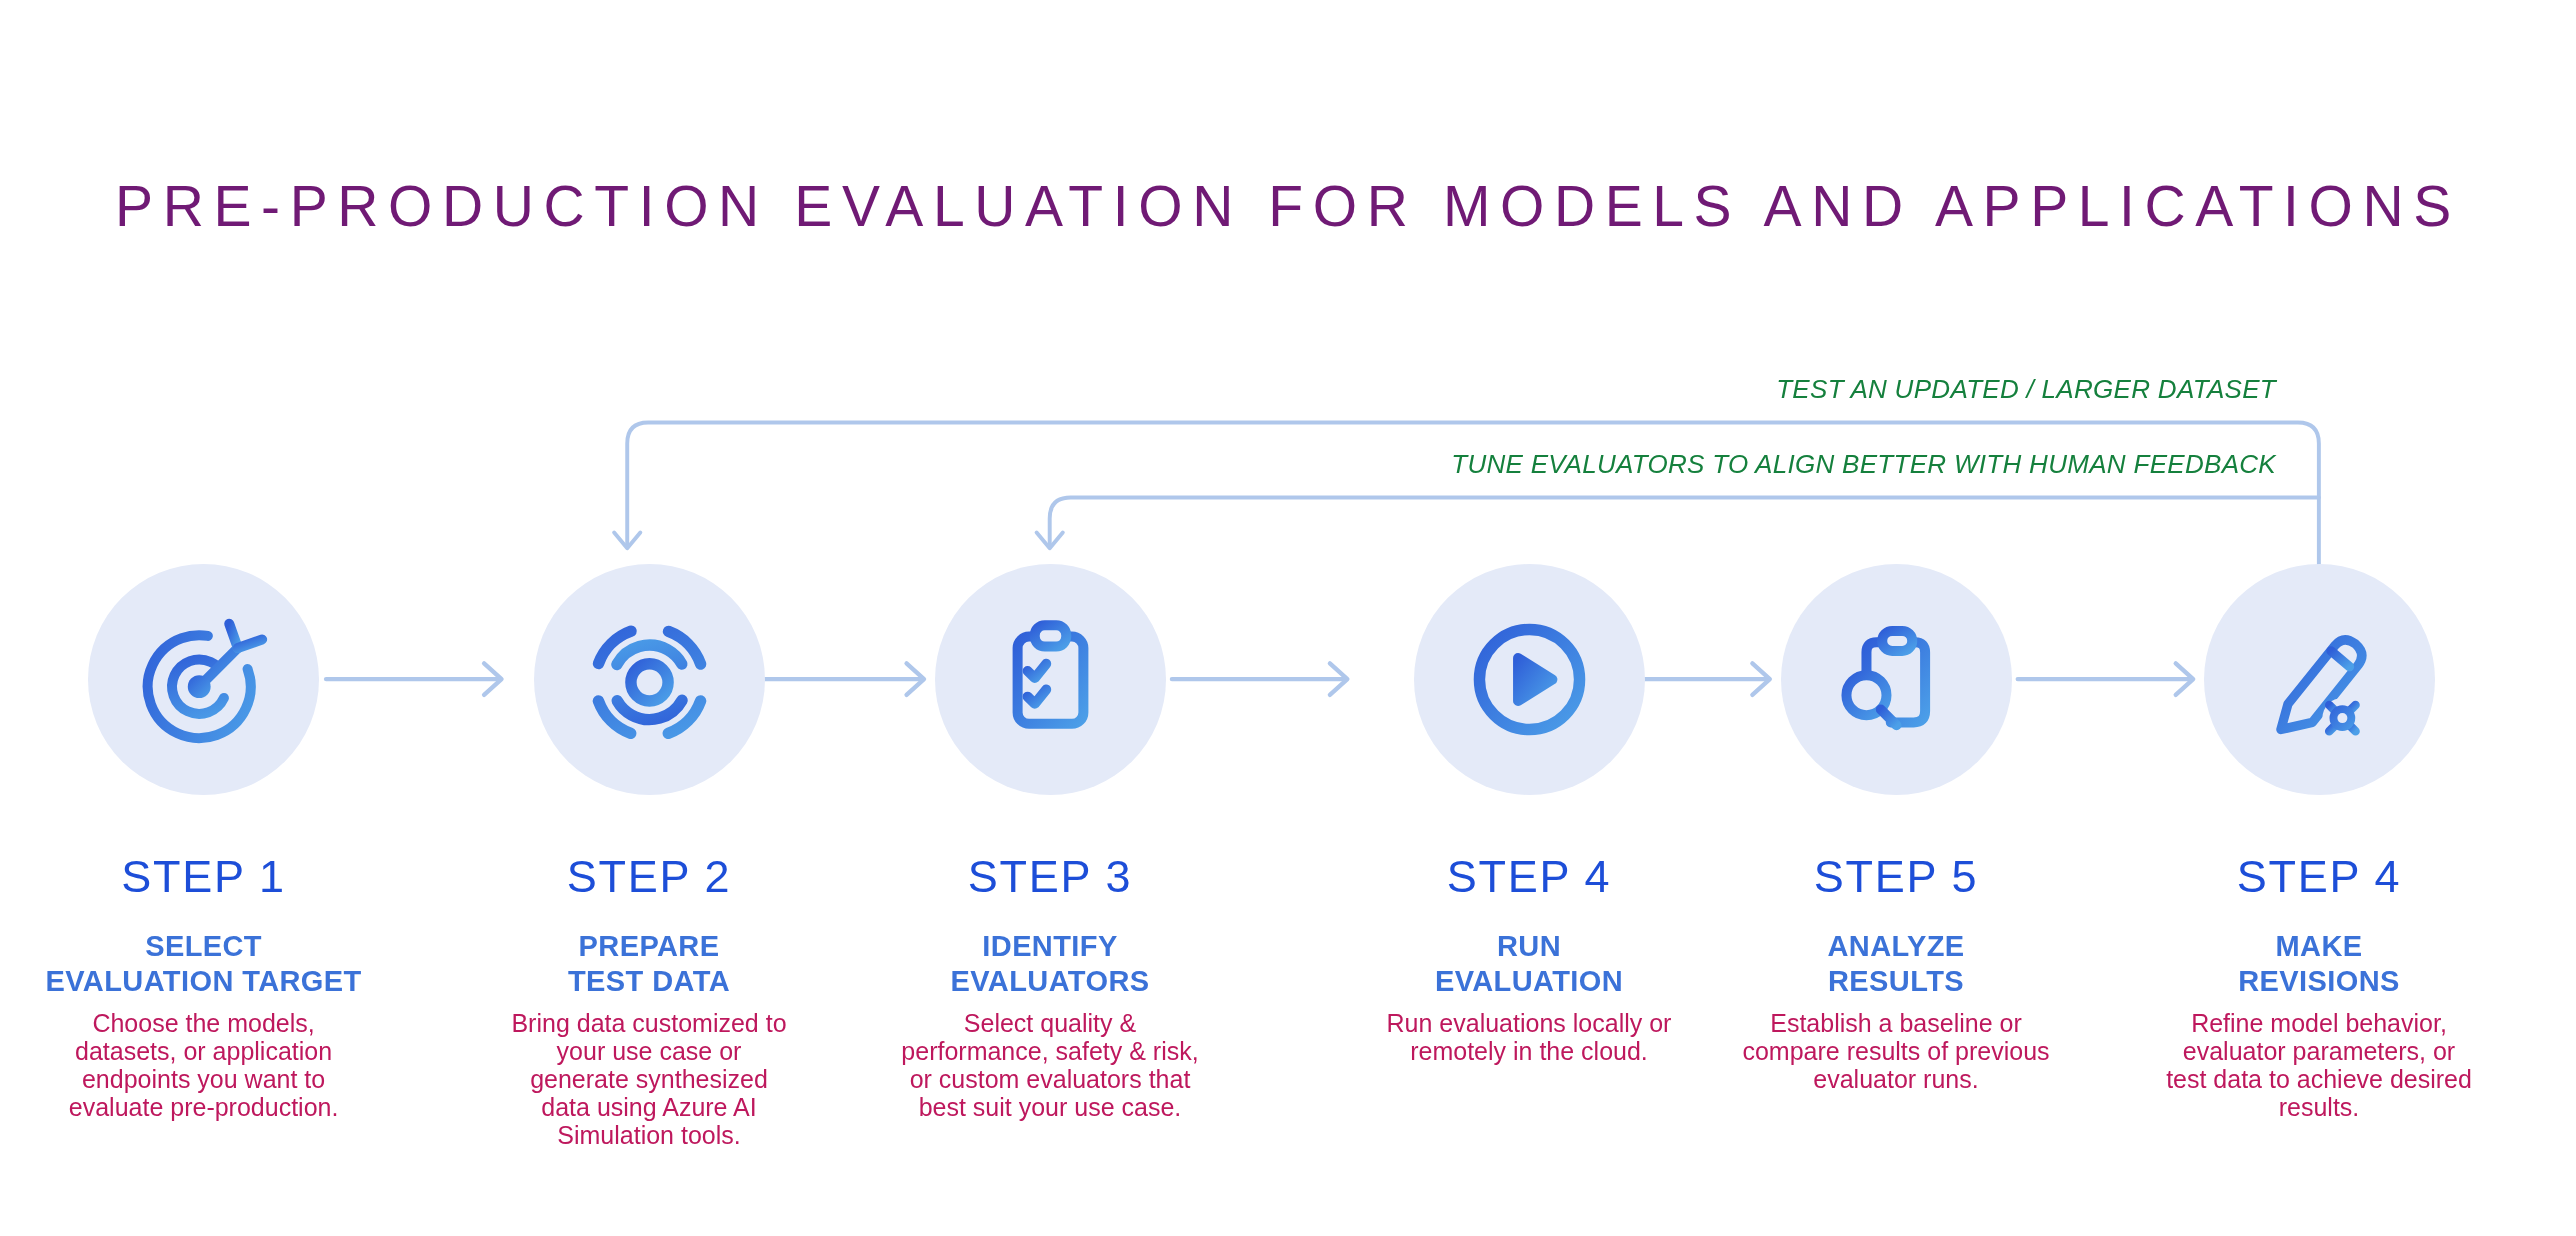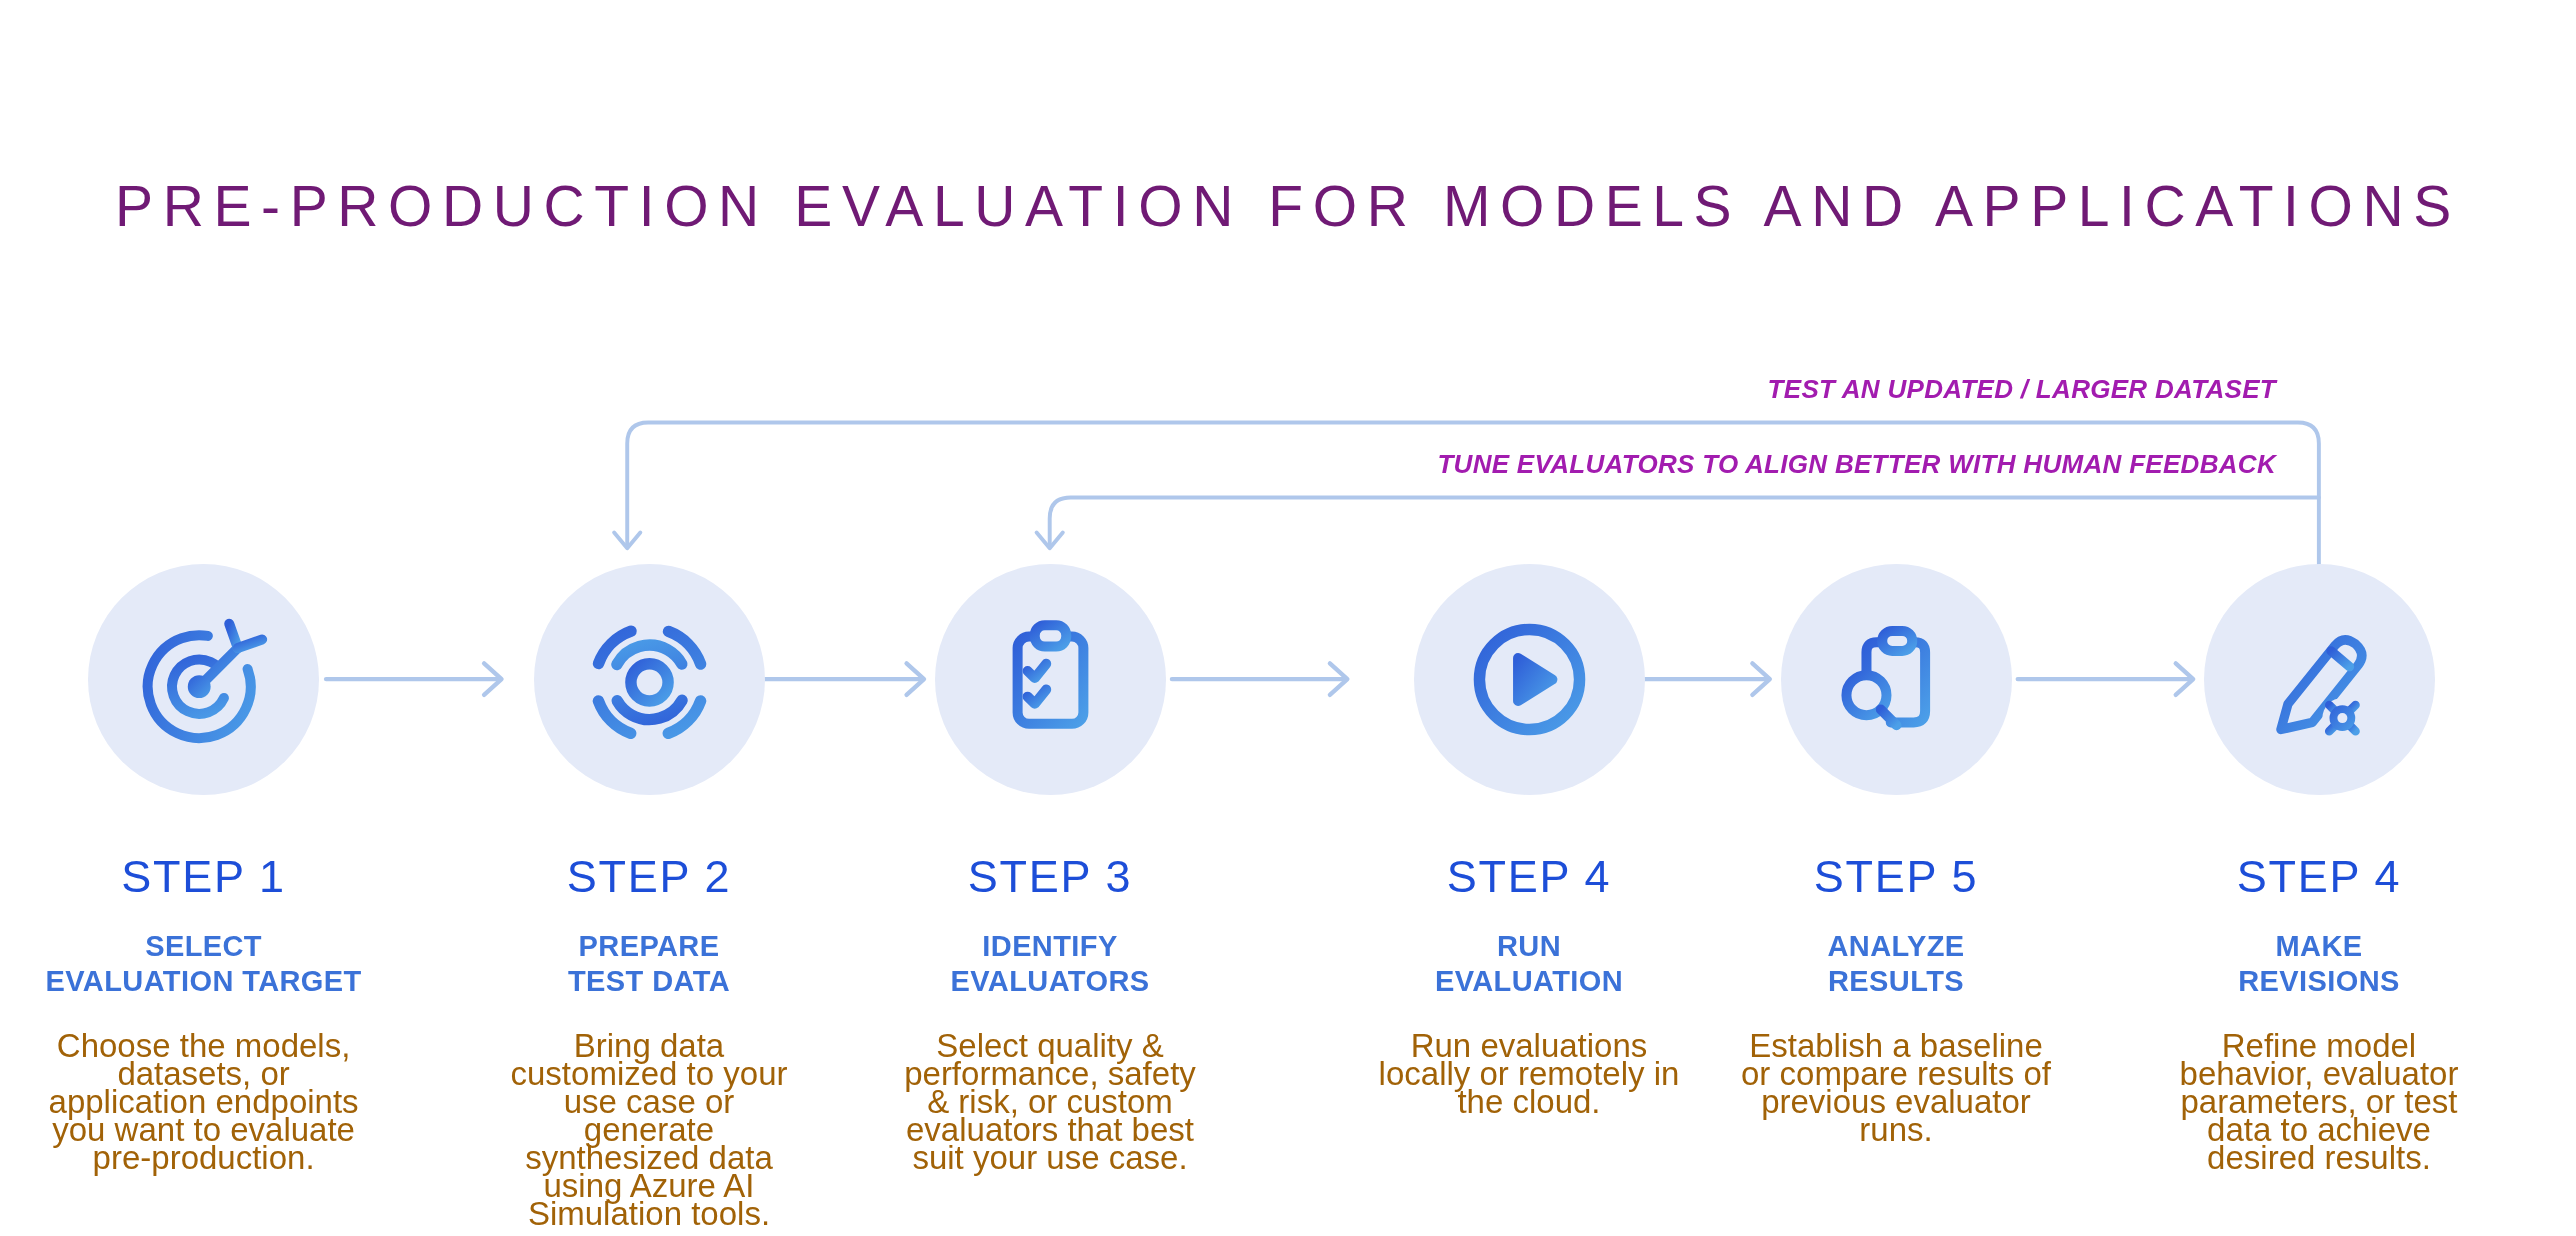--- a/index.html
+++ b/index.html
@@ -9,22 +9,22 @@
   .title {
     position:absolute; left:0; right:0; top:173px;
     text-align:center; font-size:57px; font-weight:300;
     letter-spacing:9.6px; color:#701a75; white-space:nowrap;
   }
 
   .overlay { position:absolute; left:0; top:0; width:2576px; height:1236px; pointer-events:none; }
 
   .loop-label {
     position:absolute; right:300px;
-    font-size:26px; font-weight:bold; font-style:italic;
-    color:#a21caf; letter-spacing:0.3px; white-space:nowrap;
+    font-size:26px; font-weight:normal; font-style:italic;
+    color:#15803d; letter-spacing:0.3px; white-space:nowrap;
   }
   .loop-label.l1 { top:374px; }
   .loop-label.l2 { top:449px; }
 
   .col {
     position:absolute; top:564px; width:402px;
     display:flex; flex-direction:column; align-items:center;
   }
   .bubble {
     width:231px; height:231px; border-radius:50%;
@@ -33,22 +33,22 @@
   .icon { width:143px; height:143px; }
   .step-label {
     margin-top:59px; font-size:45px; line-height:1;
     color:#1d4ed8; letter-spacing:1.7px; white-space:nowrap;
   }
   .heading {
     margin-top:30px; font-size:29px; line-height:35px; font-weight:bold;
     color:#3b72d8; text-align:center; letter-spacing:0.4px; white-space:pre-line;
   }
   .desc {
-    margin-top:33px; font-size:33px; line-height:28px;
-    color:#a16207; text-align:center; max-width:314px;
+    margin-top:10px; font-size:25px; line-height:28px;
+    color:#be185d; text-align:center; max-width:314px;
   }
   .col.c2 .desc { max-width:279px; }
 </style>
 </head>
 <body>
 
 <div class="canvas">
 
   <div class="title">PRE-PRODUCTION EVALUATION FOR MODELS AND APPLICATIONS</div>
 

